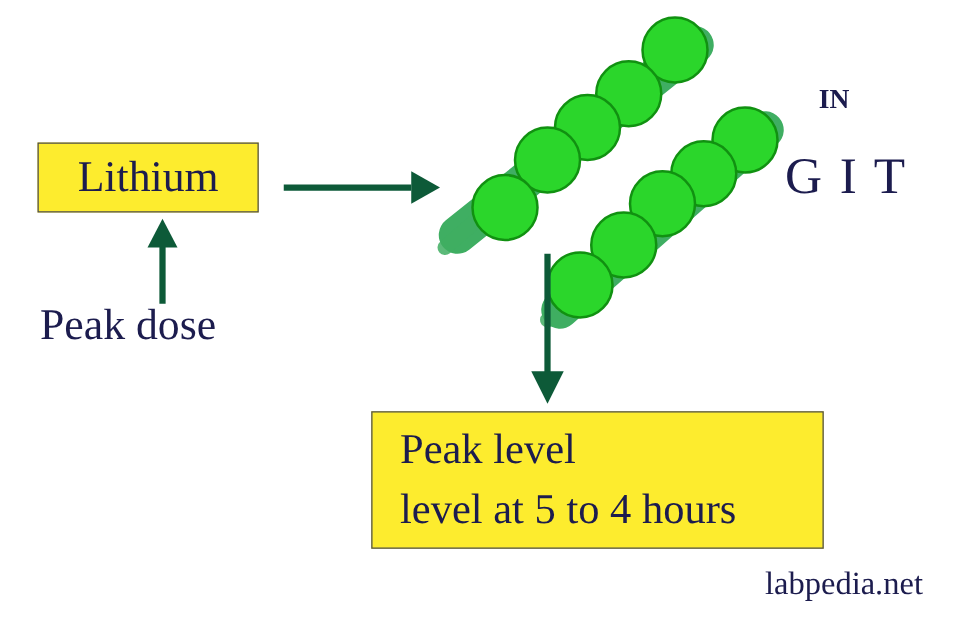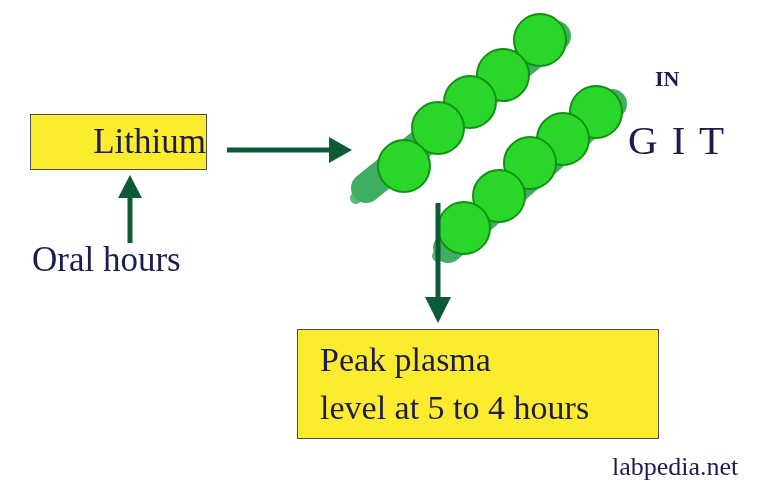--- a/index.html
+++ b/index.html
@@ -48,21 +48,21 @@
   .ybox {
     position: absolute;
     background: var(--box-yellow);
     border: 1px solid var(--box-border);
   }
   .lithium-box {
     left: 30px; top: 114px;
     width: 177px; height: 56px;
     display: flex;
     align-items: center;
-    justify-content: flex-end;
+    justify-content: center;
     font-size: 35px;
   }
   .peak-box {
     left: 297px; top: 329px;
     width: 362px; height: 110px;
     padding: 6px 0 0 22px;
     font-size: 34px;
     line-height: 1.4;
   }
   .free-label {
@@ -114,25 +114,25 @@
     <g>
       <path class="arrow-shaft" d="M 438 203 L 438 299"></path>
       <polygon class="arrow-head" points="425,297 451,297 438,323"></polygon>
     </g>
   </svg>
 
   <div class="ybox lithium-box">
     <span>Lithium</span>
   </div>
 
-  <div class="free-label oral-dose">Oral hours</div>
+  <div class="free-label oral-dose">Peak dose</div>
 
   <div class="free-label absorbed-2">IN</div>
   <div class="free-label absorbed-3">G I T</div>
 
   <div class="ybox peak-box">
-    <div>Peak plasma</div>
+    <div>Peak level</div>
     <div>level at 5 to 4 hours</div>
   </div>
 
   <div class="free-label watermark">labpedia.net</div>
 
 </div>
 
 </body></html>

